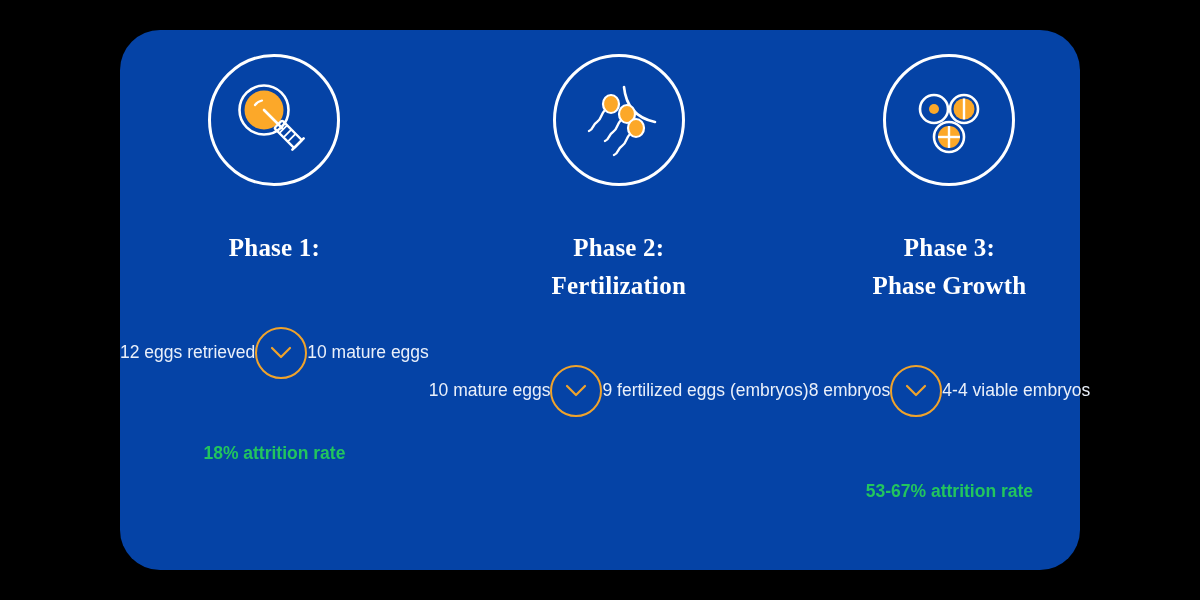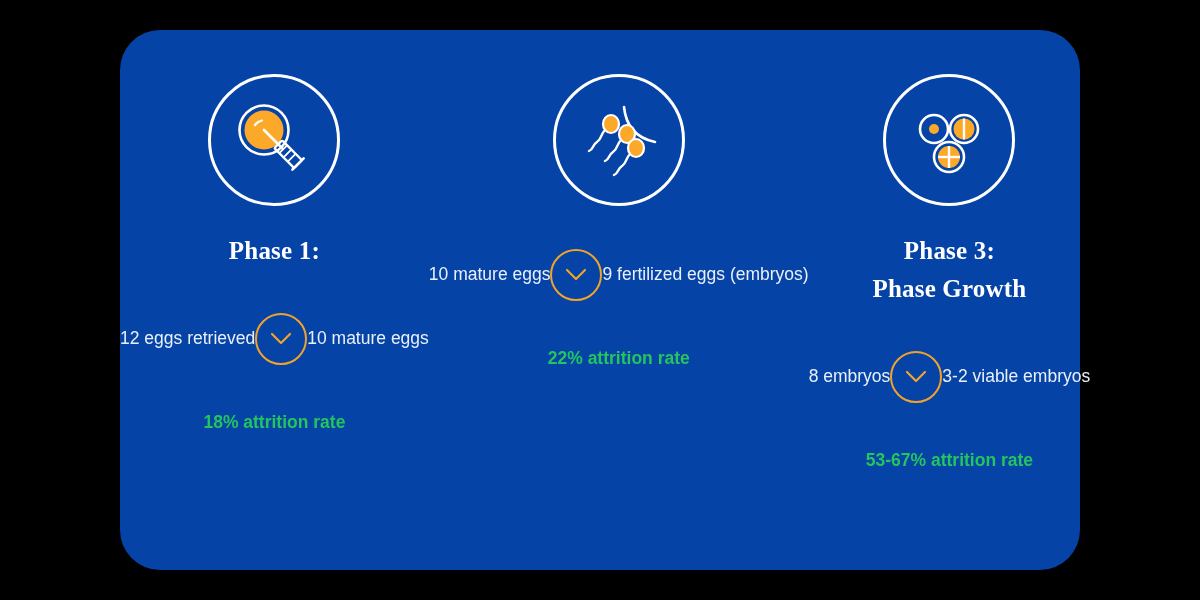--- a/index.html
+++ b/index.html
@@ -36,21 +36,22 @@
     align-items: flex-start;
     justify-content: space-between;
     padding: 0;
   }
 
   .phase-col {
     flex: 1 1 0;
     display: flex;
     flex-direction: column;
     align-items: center;
-    padding-top: 44px;
+    padding-top: 24px;
+    gap: 17px;
   }
 
   
   .icon-ring {
     width: 132px;
     height: 132px;
     border-radius: 50%;
     border: 3px solid #FFFFFF;
     display: flex;
     align-items: center;
@@ -171,34 +172,37 @@
           <path d="M29 33 C24 38 26 42 21 45 C16 48 18 52 13 54" fill="none" stroke="#FFFFFF" stroke-width="2.4" stroke-linecap="round"></path>
 
           <ellipse cx="51" cy="37" rx="8" ry="9" fill="#FCA829" stroke="#FFFFFF" stroke-width="2.2"></ellipse>
           <path d="M45 43 C40 48 42 52 37 55 C32 58 34 62 29 64" fill="none" stroke="#FFFFFF" stroke-width="2.4" stroke-linecap="round"></path>
 
           <ellipse cx="60" cy="51" rx="8" ry="9" fill="#FCA829" stroke="#FFFFFF" stroke-width="2.2"></ellipse>
           <path d="M54 57 C49 62 51 66 46 69 C41 72 43 76 38 78" fill="none" stroke="#FFFFFF" stroke-width="2.4" stroke-linecap="round"></path>
         </svg>
       </div>
 
+      <div class="phase-title">
+        <span>Phase 2:</span>
+        <span class="line2">Fertilization</span>
+      </div>
 
       <div class="flow">
         <div class="flow-text">10 mature eggs</div>
 
         <div class="arrow-circle">
           <svg width="22" height="14" viewBox="0 0 22 14" aria-hidden="true">
             <polyline points="2,2 11,11 20,2" fill="none" stroke="#F0A32B" stroke-width="2.2" stroke-linecap="round" stroke-linejoin="round"></polyline>
           </svg>
         </div>
 
         <div class="flow-text">9 fertilized eggs (embryos)</div>
       </div>
 
-      <div class="attrition">22% attrition rate</div>
     </div>
 
     <div class="phase-col">
 
       <div class="icon-ring">
         <svg width="86" height="86" viewBox="0 0 86 86" aria-hidden="true">
 
           <circle cx="28" cy="32" r="14" fill="none" stroke="#FFFFFF" stroke-width="2.6"></circle>
           <circle cx="28" cy="32" r="5" fill="#FCA829"></circle>
 
@@ -221,20 +225,20 @@
 
       <div class="flow">
         <div class="flow-text">8 embryos</div>
 
         <div class="arrow-circle">
           <svg width="22" height="14" viewBox="0 0 22 14" aria-hidden="true">
             <polyline points="2,2 11,11 20,2" fill="none" stroke="#F0A32B" stroke-width="2.2" stroke-linecap="round" stroke-linejoin="round"></polyline>
           </svg>
         </div>
 
-        <div class="flow-text">3-2 viable embryos</div>
+        <div class="flow-text">4-4 viable embryos</div>
       </div>
 
       <div class="attrition">53-67% attrition rate</div>
     </div>
 
   </div>
 </div>
 
 </body></html>

